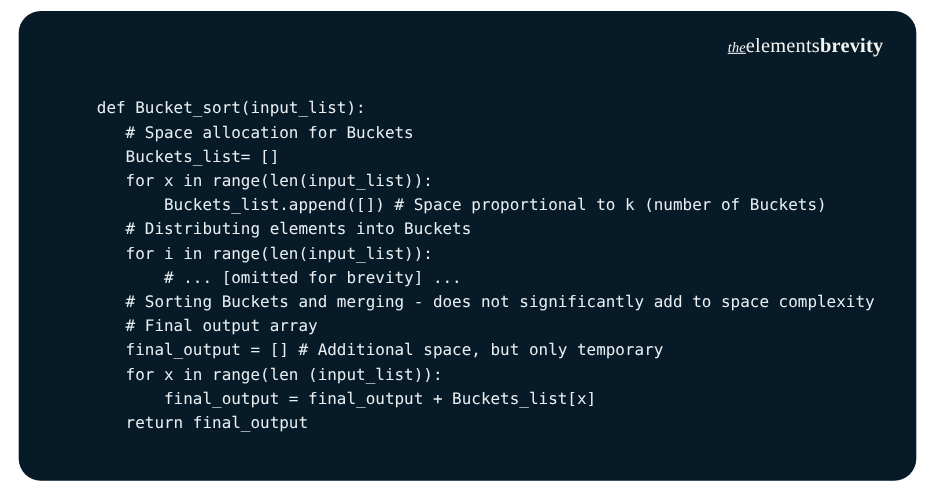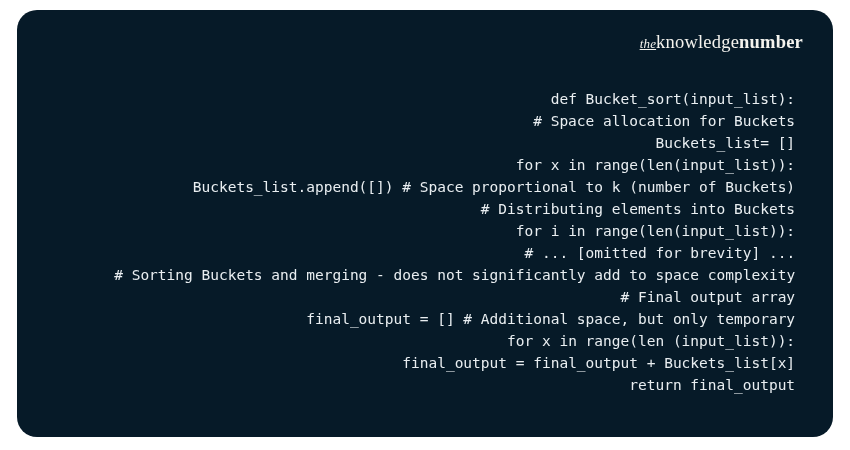--- a/index.html
+++ b/index.html
@@ -45,29 +45,28 @@
   }
   .code {
     position: absolute;
     left: 71px;
     top: 78px;
     margin: 0;
     font-family: "DejaVu Sans Mono", "Liberation Mono", monospace;
     font-size: 14.5px;
     line-height: 22px;
     color: #e9eef1;
-    text-align: right;
   }
   .code-line {
     white-space: pre;
     height: 22px;
   }
 </style>
 </head>
 <body>
 
 <div class="card">
   <div class="logo">
-    <span class="logo-the">the</span><span class="logo-knowledge">knowledge</span><span class="logo-academy">number</span>
+    <span class="logo-the">the</span><span class="logo-knowledge">elements</span><span class="logo-academy">brevity</span>
   </div>
 
   <pre class="code"><div class="code-line">def Bucket_sort(input_list):</div><div class="code-line">   # Space allocation for Buckets</div><div class="code-line">   Buckets_list= []</div><div class="code-line">   for x in range(len(input_list)):</div><div class="code-line">       Buckets_list.append([]) # Space proportional to k (number of Buckets)</div><div class="code-line">   # Distributing elements into Buckets</div><div class="code-line">   for i in range(len(input_list)):</div><div class="code-line">       # ... [omitted for brevity] ...</div><div class="code-line">   # Sorting Buckets and merging - does not significantly add to space complexity</div><div class="code-line">   # Final output array</div><div class="code-line">   final_output = [] # Additional space, but only temporary</div><div class="code-line">   for x in range(len (input_list)):</div><div class="code-line">       final_output = final_output + Buckets_list[x]</div><div class="code-line">   return final_output</div></pre>
 </div>
 
 </body></html>

